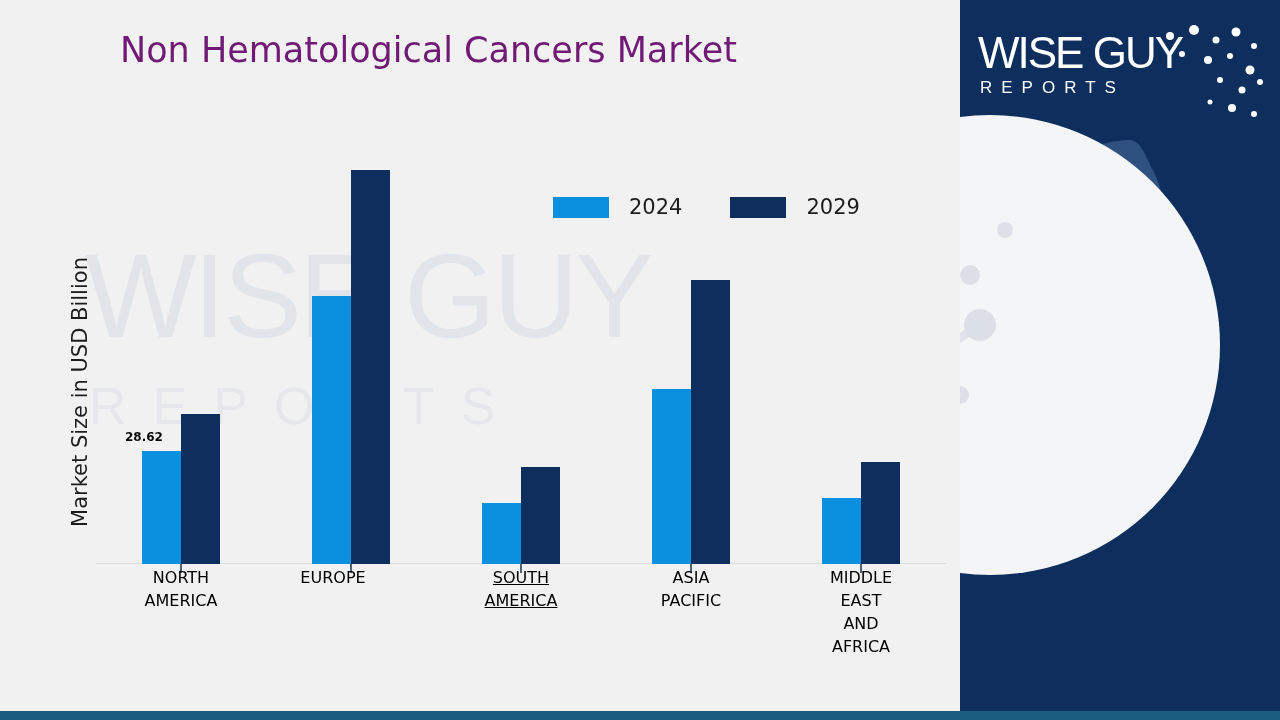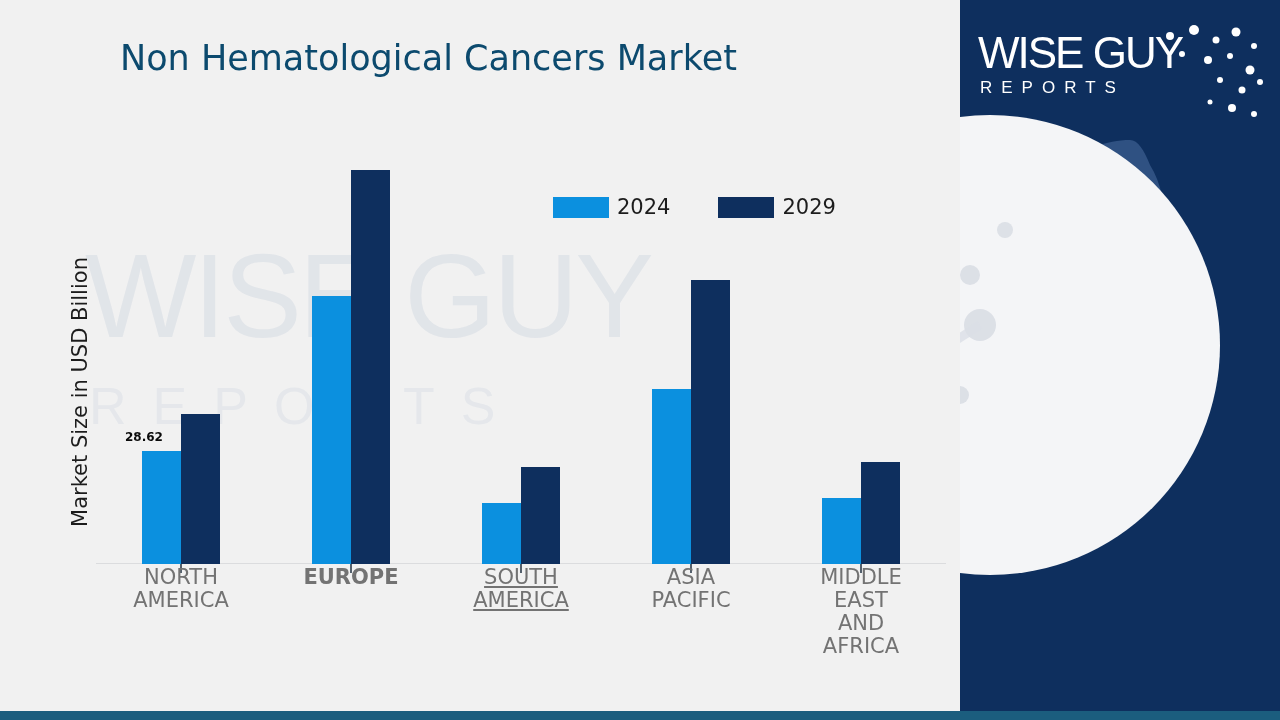--- a/index.html
+++ b/index.html
@@ -88,23 +88,23 @@
     position:absolute; left:4px; top:148px;
     font-size:52px; letter-spacing:26px;
     color:#e4e7eb; font-weight:400;
     font-family:"Liberation Sans", sans-serif;
     white-space:nowrap; opacity:.9;
   }
 
   
   .chart-title {
     position:absolute;
-    left:120px; top:38px;
+    left:120px; top:30px;
     font-size:35px;
-    color:#0c4a6e;
+    color:#701a75;
     font-family:"DejaVu Sans", sans-serif;
     font-weight:400;
     white-space:nowrap;
   }
 
   
   .ylabel {
     position:absolute;
     left:-110px; top:380px;
     width:380px;
@@ -116,21 +116,21 @@
     font-family:"DejaVu Sans", sans-serif;
     white-space:nowrap;
   }
 
   
   .legend {
     position:absolute;
     left:553px; top:195px;
     display:flex; align-items:center; gap:48px;
   }
-  .legend-item { display:flex; align-items:center; gap:8px; }
+  .legend-item { display:flex; align-items:center; gap:20px; }
   .legend-swatch { width:56px; height:21px; display:block; }
   .legend-text {
     font-size:21px; color:#1c1c1c;
     font-family:"DejaVu Sans", sans-serif;
   }
 
   
   .plot {
     position:absolute;
     left:96px; top:150px;
@@ -165,22 +165,22 @@
   
   .catlabels {
     position:absolute;
     left:96px; top:566px;
     width:850px; height:110px;
   }
   .catlabel {
     position:absolute; top:0;
     width:130px;
     text-align:center;
-    font-size:21px; line-height:23px;
-    color:#737373;
+    font-size:16px; line-height:23px;
+    color:#000000;
     font-family:"DejaVu Sans", sans-serif;
   }
 </style>
 </head>
 <body>
 
 <div id="root">
 
   <div class="watermark">
     <div class="wm-wise">WISE GUY</div>
@@ -240,21 +240,21 @@
         </div>
         <div class="tick"></div>
       </div>
     </div>
 
   <div class="catlabels" id="catlabels">
       <div class="catlabel" style="left: 20px;">
         <div>NORTH</div>
         <div>AMERICA</div>
       </div>
-      <div class="catlabel" style="left: 190px; font-weight: bold;">
+      <div class="catlabel" style="left: 172px;">
         <div>EUROPE</div>
       </div>
       <div class="catlabel" style="left: 360px; text-decoration: underline;">
         <div>SOUTH</div>
         <div>AMERICA</div>
       </div>
       <div class="catlabel" style="left: 700px;">
         <div>MIDDLE</div>
         <div>EAST</div>
         <div>AND</div>

